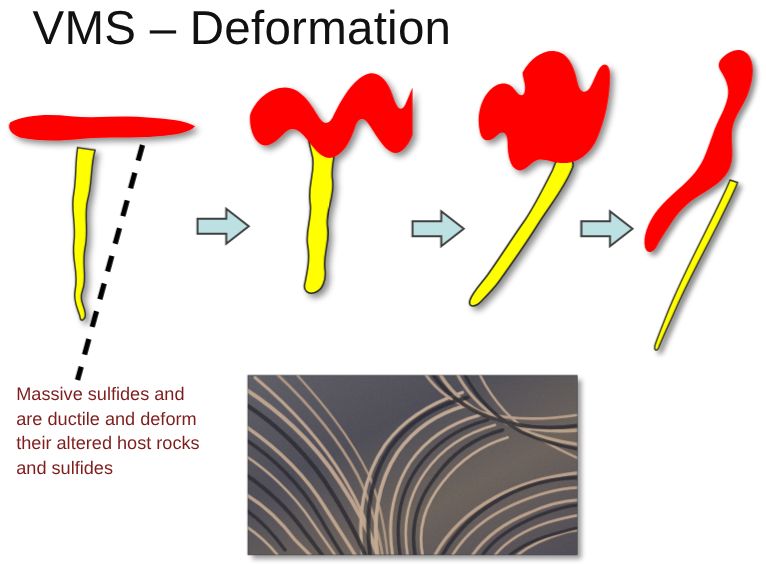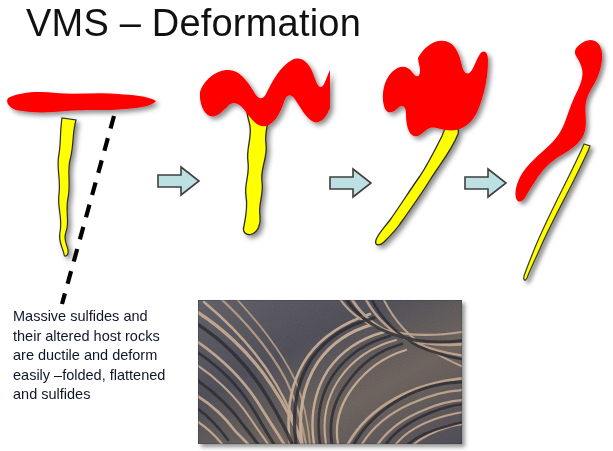--- a/index.html
+++ b/index.html
@@ -47,21 +47,21 @@
   #arrow-2 { left: 328px; top: 166px; }
   #arrow-3 { left: 463px; top: 166px; }
 
   #caption {
     position: absolute;
     left: 13px;
     top: 307px;
     width: 176px;
     font-size: 14.5px;
     line-height: 19.5px;
-    color: #0f172a;
+    color: #7f1d1d;
   }
   #caption p { margin: 0; }
 
   #photo {
     position: absolute;
     left: 198px;
     top: 300px;
     width: 264px;
     height: 144px;
     box-shadow: 3px 3px 4px rgba(0,0,0,0.42);
@@ -237,23 +237,22 @@
                  C 48 96, 50 86, 54 76
                  C 58 64, 64 56, 66 46
                  C 68 38, 64 30, 60 24
                  C 58 20, 59 17, 62 14 Z" transform="translate(8,0)"></path>
       </g>
     </svg>
   </div>
 
   <div id="caption">
     <p>Massive  sulfides and</p>
+    <p>are ductile and deform</p>
     <p>their altered host rocks</p>
-    <p>are ductile and deform</p>
-    <p>easily –folded, flattened</p>
     <p>and sulfides</p>
   </div>
 
   <div id="photo">
     <svg width="264" height="144" viewBox="0 0 264 144" aria-hidden="true">
       <defs>
         <linearGradient id="rockbg" x1="0" y1="0" x2="1" y2="1">
           <stop offset="0%" stop-color="#5d5c64"></stop>
           <stop offset="35%" stop-color="#4b4a54"></stop>
           <stop offset="65%" stop-color="#6a6059"></stop>

